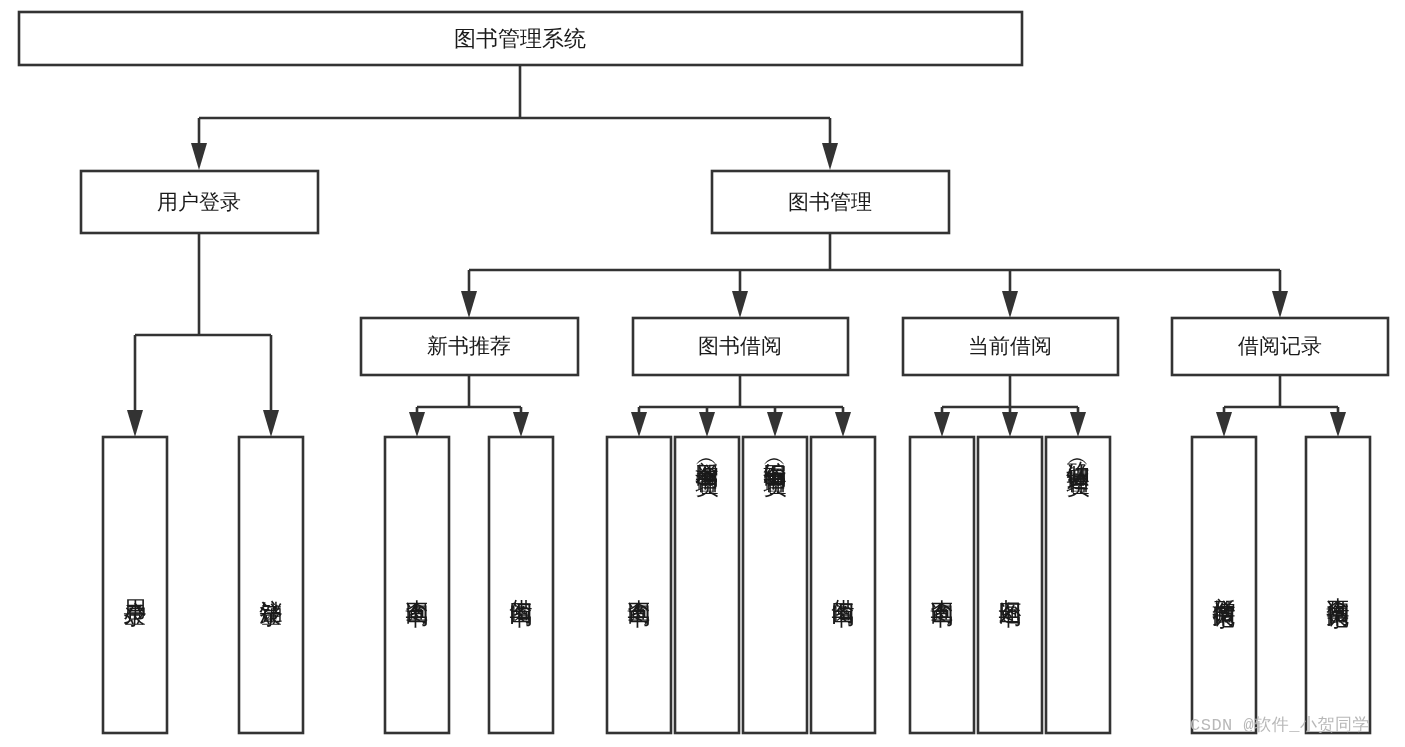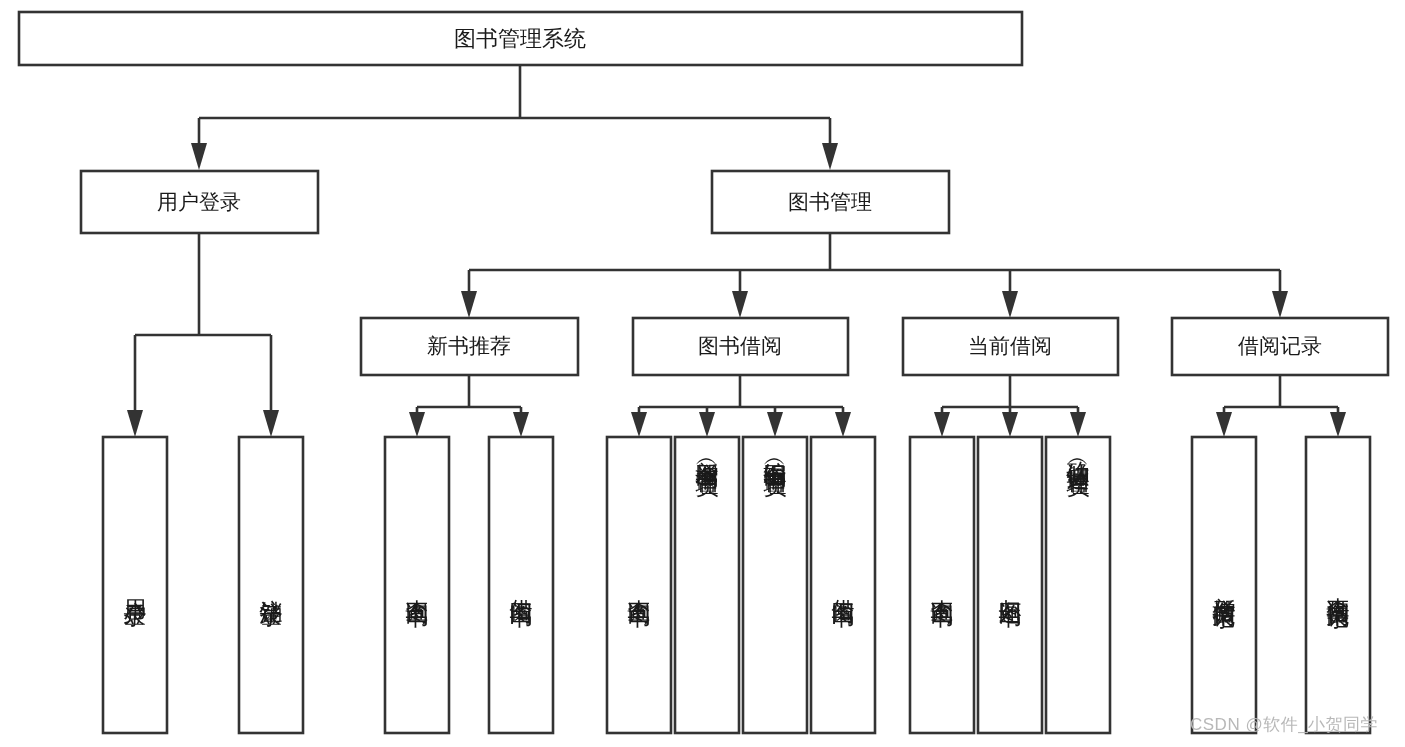--- a/index.html
+++ b/index.html
@@ -64,21 +64,21 @@
     font-size: 23px;
     line-height: 1.0;
     color: #1a1a1a;
     letter-spacing: 2px;
     white-space: nowrap;
   }
   .watermark {
     position: absolute;
     left: 1190px;
     top: 713px;
-    font-family: Liberation Sans, sans-serif;
+    font-family: Liberation Mono, monospace;
     font-size: 17px;
     color: #b8b8b8;
     white-space: nowrap;
     letter-spacing: 0.5px;
   }
 </style>
 </head>
 <body>
 
 <div id="diagram-root">

